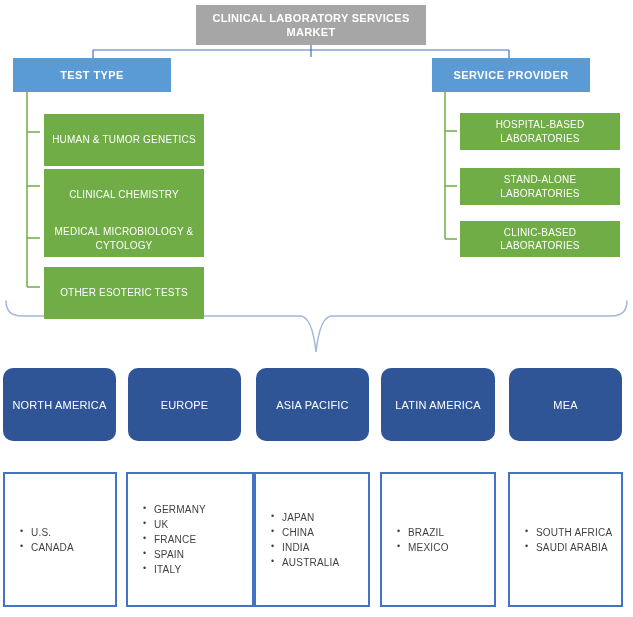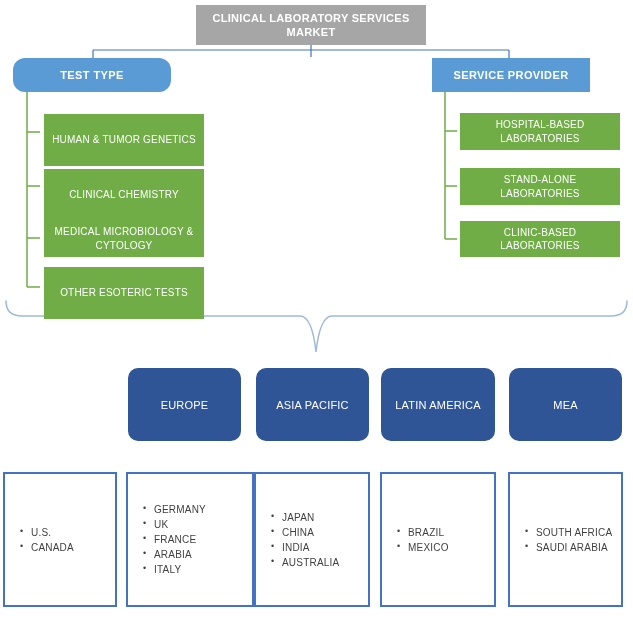--- a/index.html
+++ b/index.html
@@ -30,21 +30,21 @@
     left: 196px; top: 5px; width: 230px; height: 40px;
     background: #A6A6A6;
     font-size: 11px; font-weight: bold; letter-spacing: .3px;
     line-height: 1.3; padding: 0 5px;
   }
   .branch-node {
     top: 58px; height: 34px;
     background: #5B9BD5;
     font-size: 11px; font-weight: bold; letter-spacing: .4px;
   }
-  .branch-left  { left: 13px;  width: 158px; border-radius: 12px; }
+  .branch-left  { left: 13px;  width: 158px; }
   .branch-right { left: 432px; width: 158px; }
   .segment-node {
     background: #70AD47;
     font-size: 10px; line-height: 1.35; letter-spacing: .2px;
     padding: 2px 6px;
   }
   .seg-l { left: 44px;  width: 160px; }
   .seg-r { left: 460px; width: 160px; }
   .seg-l0 { top: 114px; height: 52px; align-items: center; }
   .seg-l1 { top: 169px; height: 51px; }
@@ -139,20 +139,23 @@
   <div class="box segment-node seg-r seg-r0">
     <span>HOSPITAL-BASED LABORATORIES</span>
   </div>
   <div class="box segment-node seg-r seg-r1">
     <span>STAND-ALONE LABORATORIES</span>
   </div>
   <div class="box segment-node seg-r seg-r2">
     <span>CLINIC-BASED LABORATORIES</span>
   </div>
 
+  <div class="box region-node reg-0">
+    <span>NORTH AMERICA</span>
+  </div>
   <div class="box region-node reg-1">
     <span>EUROPE</span>
   </div>
   <div class="box region-node reg-2">
     <span>ASIA PACIFIC</span>
   </div>
   <div class="box region-node reg-3">
     <span>LATIN AMERICA</span>
   </div>
   <div class="box region-node reg-4">
@@ -163,21 +166,21 @@
     <ul class="country-list">
       <li>U.S.</li>
       <li>CANADA</li>
     </ul>
   </div>
   <div class="country-box cb-1">
     <ul class="country-list">
       <li>GERMANY</li>
       <li>UK</li>
       <li>FRANCE</li>
-      <li>ARABIA</li>
+      <li>SPAIN</li>
       <li>ITALY</li>
     </ul>
   </div>
   <div class="country-box cb-2">
     <ul class="country-list">
       <li>JAPAN</li>
       <li>CHINA</li>
       <li>INDIA</li>
       <li>AUSTRALIA</li>
     </ul>

